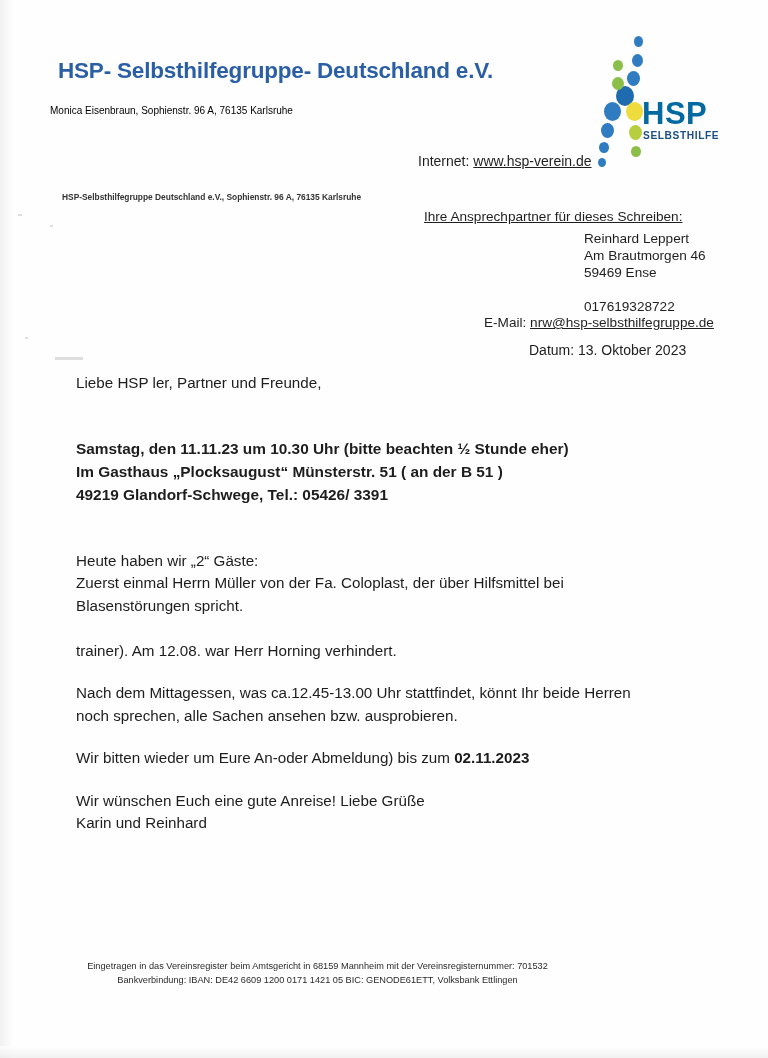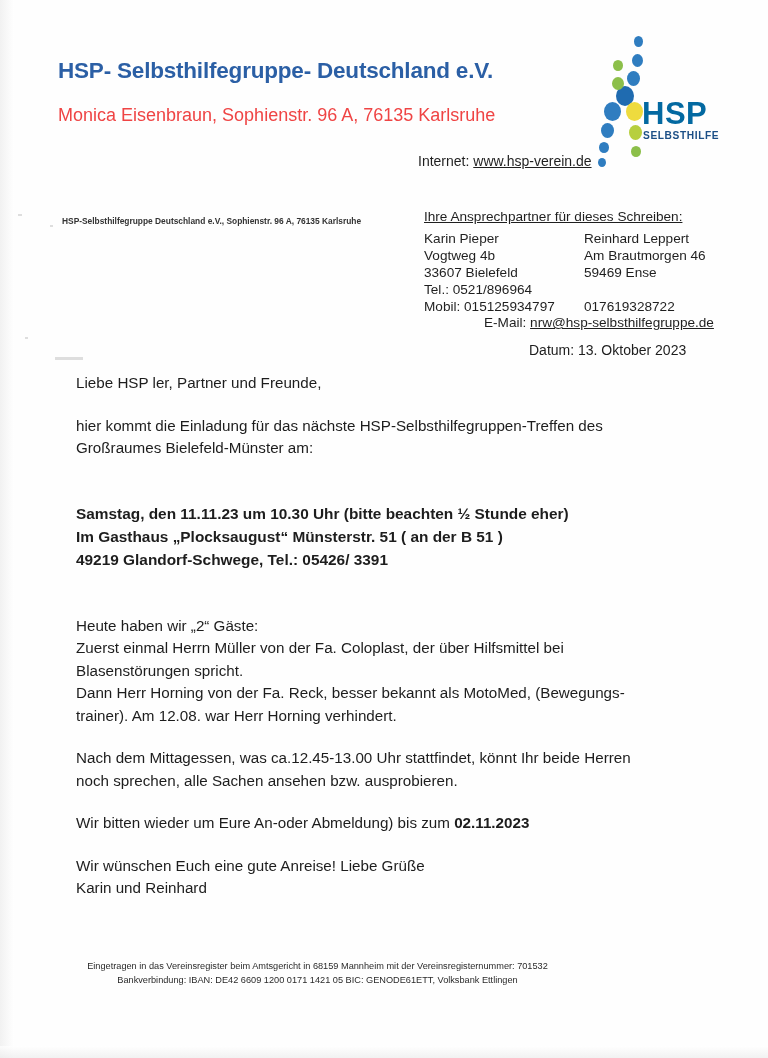--- a/index.html
+++ b/index.html
@@ -45,24 +45,24 @@
     left: 58px;
     top: 58px;
     font-size: 22.5px;
     font-weight: bold;
     color: #2b5fa5;
     letter-spacing: -0.2px;
     white-space: nowrap;
   }
   .org-address {
     position: absolute;
-    left: 58px;
+    left: 50px;
     top: 105px;
-    font-size: 18px;
-    color: #ef4444;
+    font-size: 10px;
+    color: #000000;
     white-space: nowrap;
   }
   .internet-line {
     position: absolute;
     left: 418px;
     top: 153px;
     font-size: 14px;
     color: #1f1f1f;
     white-space: nowrap;
   }
@@ -100,21 +100,21 @@
     font-weight: bold;
     color: #1c4f86;
     letter-spacing: 0.6px;
     line-height: 1;
   }
 
   
   .return-address {
     position: absolute;
     left: 62px;
-    top: 216px;
+    top: 192px;
     font-size: 8.4px;
     font-weight: bold;
     color: #333333;
     white-space: nowrap;
   }
 
   
   .contact-block {
     position: absolute;
     left: 424px;
@@ -254,27 +254,20 @@
 
   <div class="artifact" style="left:18px; top:214px; width:4px; height:2px;"></div>
   <div class="artifact" style="left:50px; top:225px; width:3px; height:2px;"></div>
   <div class="artifact" style="left:25px; top:337px; width:3px; height:2px;"></div>
   <div class="artifact" style="left:55px; top:357px; width:28px; height:3px;"></div>
 
   <div class="contact-block">
     <div class="contact-heading">Ihre Ansprechpartner für dieses Schreiben:</div>
 
     <div class="contact-cols">
-      <div class="contact-col-left">
-        <div class="contact-row">Karin Pieper</div>
-        <div class="contact-row">Vogtweg 4b</div>
-        <div class="contact-row">33607 Bielefeld</div>
-        <div class="contact-row">Tel.: 0521/896964</div>
-        <div class="contact-row">Mobil: 015125934797</div>
-      </div>
       <div class="contact-col-right">
         <div class="contact-row">Reinhard Leppert</div>
         <div class="contact-row">Am Brautmorgen 46</div>
         <div class="contact-row">59469 Ense</div>
         <div class="contact-row">&nbsp;</div>
         <div class="contact-row">017619328722</div>
       </div>
     </div>
 
     <div class="contact-email">
@@ -282,40 +275,36 @@
       <span class="mail">nrw@hsp-selbsthilfegruppe.de</span>
     </div>
   </div>
 
   <div class="date-line">Datum: 13. Oktober 2023</div>
 
   <div class="body-text">
 
     <p class="para">Liebe HSP ler, Partner und Freunde,</p>
 
-    <p class="para">
-      <span>hier kommt die Einladung für das nächste HSP-Selbsthilfegruppen-Treffen des</span><br>
-      <span>Großraumes Bielefeld-Münster am:</span>
-    </p>
 
     <div style="height:22px;"></div>
 
     <div class="meeting-block">
       <div>Samstag, den 11.11.23 um 10.30 Uhr (bitte beachten ½ Stunde eher)</div>
       <div>Im Gasthaus „Plocksaugust“ Münsterstr. 51 ( an der B 51 )</div>
       <div>49219 Glandorf-Schwege, Tel.: 05426/ 3391</div>
     </div>
 
     <div style="height:22px;"></div>
 
     <p class="para">
       <span>Heute haben wir „2“ Gäste:</span><br>
       <span>Zuerst einmal Herrn Müller von der Fa. Coloplast, der über Hilfsmittel bei</span><br>
       <span>Blasenstörungen spricht.</span><br>
-      <span>Dann Herr Horning von der Fa. Reck, besser bekannt als MotoMed, (Bewegungs-</span><br>
+      <br>
       <span>trainer). Am 12.08. war Herr Horning verhindert.</span>
     </p>
 
     <p class="para">
       <span>Nach dem Mittagessen, was ca.12.45-13.00 Uhr stattfindet, könnt Ihr beide Herren</span><br>
       <span>noch sprechen, alle Sachen ansehen bzw. ausprobieren.</span>
     </p>
 
     <p class="para">
       <span>Wir bitten wieder um Eure An-oder Abmeldung) bis zum </span><span class="deadline">02.11.2023</span>

